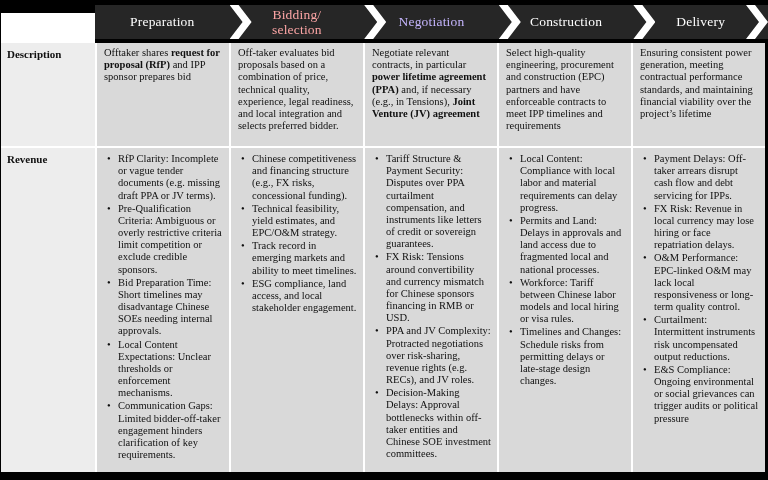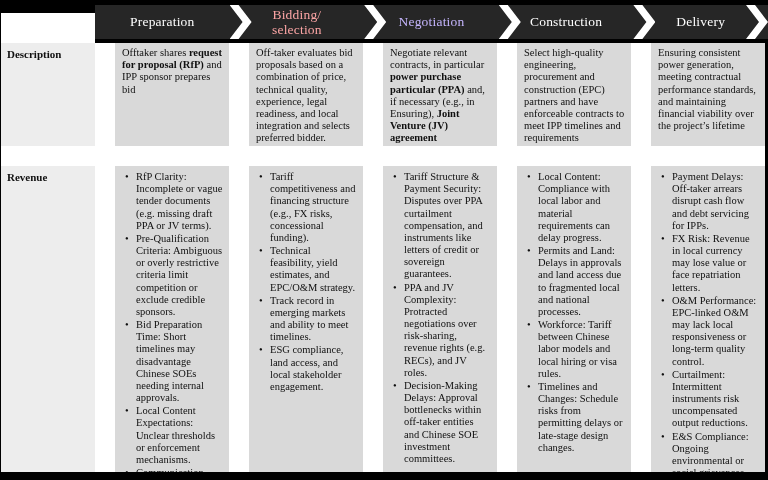--- a/index.html
+++ b/index.html
@@ -18,21 +18,21 @@
     text-align:center; font-size:13.5px; line-height:1.12; white-space:pre-line;
     letter-spacing:.2px;
   }
   .sep {
     position:absolute; top:0; width:22px; height:34px; background:#ffffff;
     clip-path: polygon(0 0, 9px 0, 100% 50%, 9px 100%, 0 100%, calc(100% - 9px) 50%);
   }
   .grid {
     position:absolute; left:1px; top:43px; width:764px; height:429px;
     display:grid; grid-template-columns:94px repeat(5,1fr);
-    grid-template-rows:103px 1fr; gap:20px; background:#ffffff;
+    grid-template-rows:103px 1fr; gap:2px; background:#ffffff;
   }
   .cell { overflow:hidden; color:#101010; }
   .label-cell { background:#ededed; padding:5px 6px; font-weight:bold; font-size:11px; }
   .desc-cell, .issues-cell { background:#d9d9d9; padding:4px 6px 4px 7px; font-size:10.5px; line-height:1.16; }
   .desc-cell .b { font-weight:bold; }
   .issues-cell ul { margin:1px 0 0 0; padding:0 0 0 3px; list-style:none; }
   .issues-cell li { position:relative; padding-left:11px; margin:0 0 1px 0; }
   .issues-cell li::before { content:"\2022"; position:absolute; left:0; top:0; }
 </style>
 </head>
@@ -54,62 +54,63 @@
       <div class="sep" style="left: 538.4px;"></div>
       <div class="sep" style="left: 651px;"></div>
     </div>
 
   <div class="grid">
     <div class="cell label-cell">
       <span>Description</span>
     </div>
     <div class="cell desc-cell"><span>Offtaker shares </span><span class="b">request for proposal (RfP)</span><span> and IPP sponsor prepares bid</span></div>
     <div class="cell desc-cell"><span>Off-taker evaluates bid proposals based on a combination of price, technical quality, experience, legal readiness, and local integration and selects preferred bidder.</span></div>
-    <div class="cell desc-cell"><span>Negotiate relevant contracts, in particular </span><span class="b">power purchase particular (PPA)</span><span> and, if necessary (e.g., in Ensuring), </span><span class="b">Joint Venture (JV) agreement</span></div>
+    <div class="cell desc-cell"><span>Negotiate relevant contracts, in particular </span><span class="b">power lifetime agreement (PPA)</span><span> and, if necessary (e.g., in Tensions), </span><span class="b">Joint Venture (JV) agreement</span></div>
     <div class="cell desc-cell"><span>Select high-quality engineering, procurement and construction (EPC) partners and have enforceable contracts to meet IPP timelines and requirements</span></div>
     <div class="cell desc-cell"><span>Ensuring consistent power generation, meeting contractual performance standards, and maintaining financial viability over the project’s lifetime</span></div>
 
     <div class="cell label-cell">
       <span>Revenue</span>
     </div>
     <div class="cell issues-cell">
         <ul>
           <li>RfP Clarity: Incomplete or vague tender documents (e.g. missing draft PPA or JV terms).</li>
           <li>Pre-Qualification Criteria: Ambiguous or overly restrictive criteria limit competition or exclude credible sponsors.</li>
           <li>Bid Preparation Time: Short timelines may disadvantage Chinese SOEs needing internal approvals.</li>
           <li>Local Content Expectations: Unclear thresholds or enforcement mechanisms.</li>
           <li>Communication Gaps: Limited bidder-off-taker engagement hinders clarification of key requirements.</li>
         </ul>
       </div>
     <div class="cell issues-cell">
         <ul>
-          <li>Tariff competitiveness and financing structure (e.g., FX risks, concessional funding).</li>
+          <li>Chinese competitiveness and financing structure (e.g., FX risks, concessional funding).</li>
           <li>Technical feasibility, yield estimates, and EPC/O&amp;M strategy.</li>
           <li>Track record in emerging markets and ability to meet timelines.</li>
           <li>ESG compliance, land access, and local stakeholder engagement.</li>
         </ul>
       </div>
     <div class="cell issues-cell">
         <ul>
           <li>Tariff Structure &amp; Payment Security: Disputes over PPA curtailment compensation, and instruments like letters of credit or sovereign guarantees.</li>
+          <li>FX Risk: Tensions around convertibility and currency mismatch for Chinese sponsors financing in RMB or USD.</li>
           <li>PPA and JV Complexity: Protracted negotiations over risk-sharing, revenue rights (e.g. RECs), and JV roles.</li>
           <li>Decision-Making Delays: Approval bottlenecks within off-taker entities and Chinese SOE investment committees.</li>
         </ul>
       </div>
     <div class="cell issues-cell">
         <ul>
           <li>Local Content: Compliance with local labor and material requirements can delay progress.</li>
           <li>Permits and Land: Delays in approvals and land access due to fragmented local and national processes.</li>
           <li>Workforce: Tariff between Chinese labor models and local hiring or visa rules.</li>
           <li>Timelines and Changes: Schedule risks from permitting delays or late-stage design changes.</li>
         </ul>
       </div>
     <div class="cell issues-cell">
         <ul>
           <li>Payment Delays: Off-taker arrears disrupt cash flow and debt servicing for IPPs.</li>
-          <li>FX Risk: Revenue in local currency may lose value or face repatriation letters.</li>
+          <li>FX Risk: Revenue in local currency may lose hiring or face repatriation delays.</li>
           <li>O&amp;M Performance: EPC-linked O&amp;M may lack local responsiveness or long-term quality control.</li>
           <li>Curtailment: Intermittent instruments risk uncompensated output reductions.</li>
           <li>E&amp;S Compliance: Ongoing environmental or social grievances can trigger audits or political pressure</li>
         </ul>
       </div>
   </div>
 </div>
 
 </body></html>

